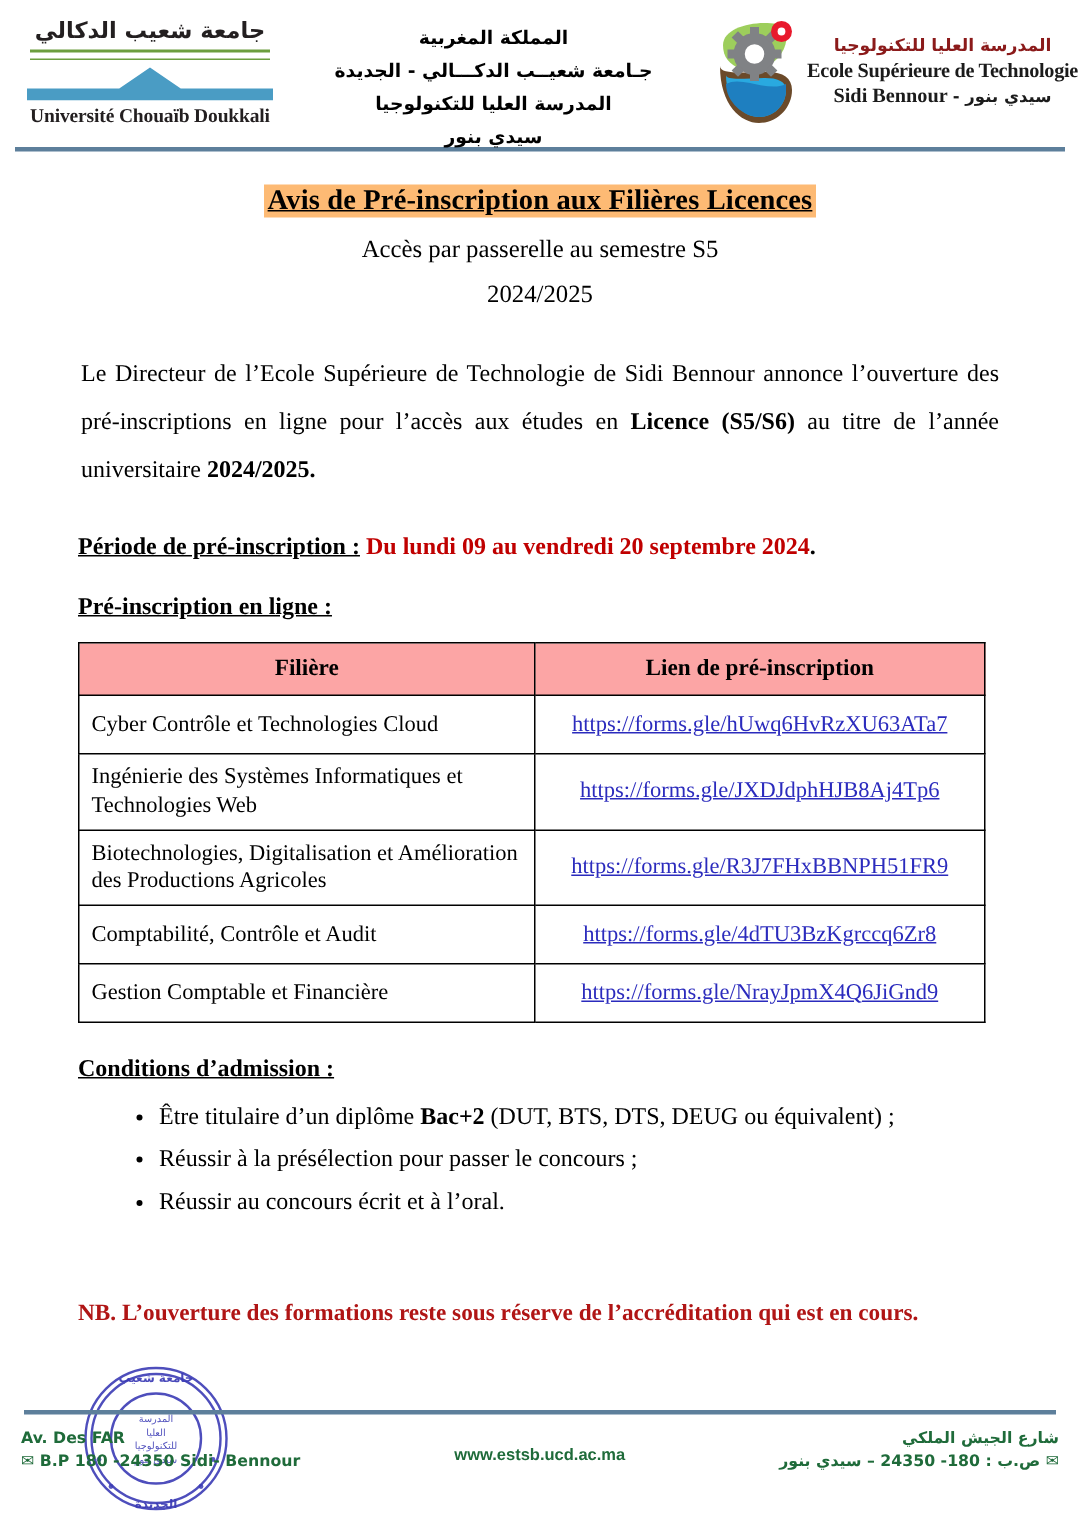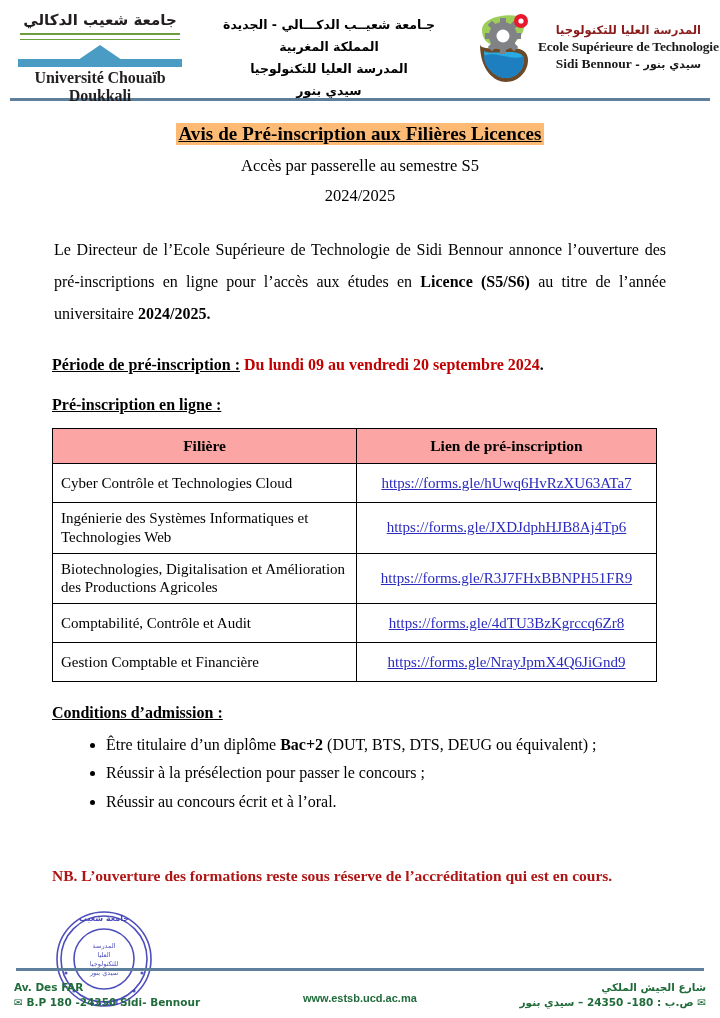--- a/index.html
+++ b/index.html
@@ -53,21 +53,21 @@
   }
   .ucd-wave {
     position: relative;
     height: 24px;
     margin: 0 4px;
   }
   .ucd-wave svg { display: block; width: 100%; height: 100%; }
   .ucd-name {
     font-family: "Liberation Serif", serif;
     font-weight: bold;
-    font-size: 16px;
+    font-size: 13px;
     color: #231f20;
     margin-top: 2px;
     letter-spacing: -0.1px;
   }
 
   
   .ministry {
     flex: 1;
     text-align: center;
     direction: rtl;
@@ -237,22 +237,22 @@
     padding-right: 30px;
   }
   .stamp { width: 104px; height: 104px; }
   .stamp svg { display: block; width: 100%; height: 100%; }
 
   
   .footer {
     position: absolute;
     left: 0;
     right: 0;
-    bottom: 0;
-    padding: 0 14px 8px 14px;
+    bottom: 12px;
+    padding: 0 14px 24px 14px;
   }
   .foot-rule {
     height: 3px;
     background: #5d7f9b;
     margin: 0 2px 9px 2px;
   }
   .foot-cols {
     display: flex;
     align-items: flex-start;
     justify-content: space-between;
@@ -287,22 +287,22 @@
     <div class="ucd-rule thin"></div>
     <div class="ucd-wave">
       <svg viewBox="0 0 160 24" preserveAspectRatio="none" aria-hidden="true">
         <path d="M0 16 L60 16 L80 2 L100 16 L160 16 L160 24 L0 24 Z" fill="#4a9cc4"></path>
       </svg>
     </div>
     <div class="ucd-name">Université Chouaïb Doukkali</div>
   </div>
 
   <div class="ministry">
+    <div>المملكة المغربية</div>
     <div>جـامعة شعيــب الدكـــالي - الجديدة</div>
-    <div>المملكة المغربية</div>
     <div>المدرسة العليا للتكنولوجيا</div>
     <div>سيدي بنور</div>
   </div>
 
   <div class="est-logo">
     <div class="est-mark">
       <svg viewBox="0 0 62 76" aria-hidden="true">
         <path d="M10 20 C10 6, 40 2, 52 8 C56 30, 34 40, 22 36 C14 33, 10 28, 10 20 Z" fill="#8cc63f" opacity="0.85"></path>
         <path d="M8 34 C8 60, 22 72, 34 72 C46 72, 56 62, 56 50 C56 42, 50 38, 40 38 C24 38, 8 40, 8 34 Z" fill="#6b4a2a"></path>
         <path d="M12 40 C12 58, 24 68, 34 68 C44 68, 52 60, 52 50 C52 44, 46 42, 38 42 C26 42, 12 44, 12 40 Z" fill="#29a9e0"></path>

